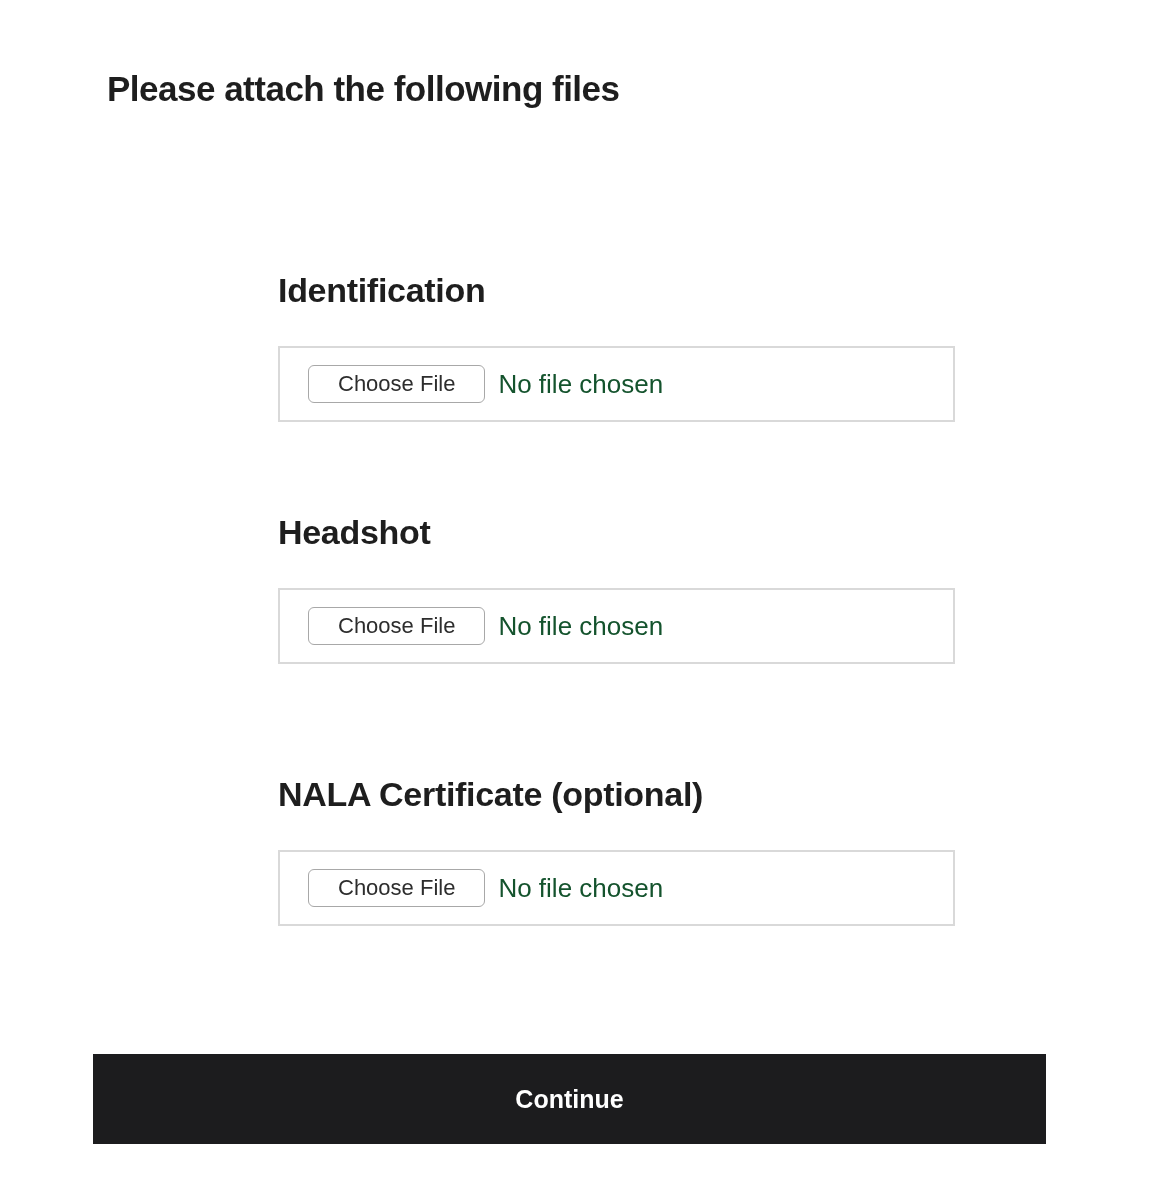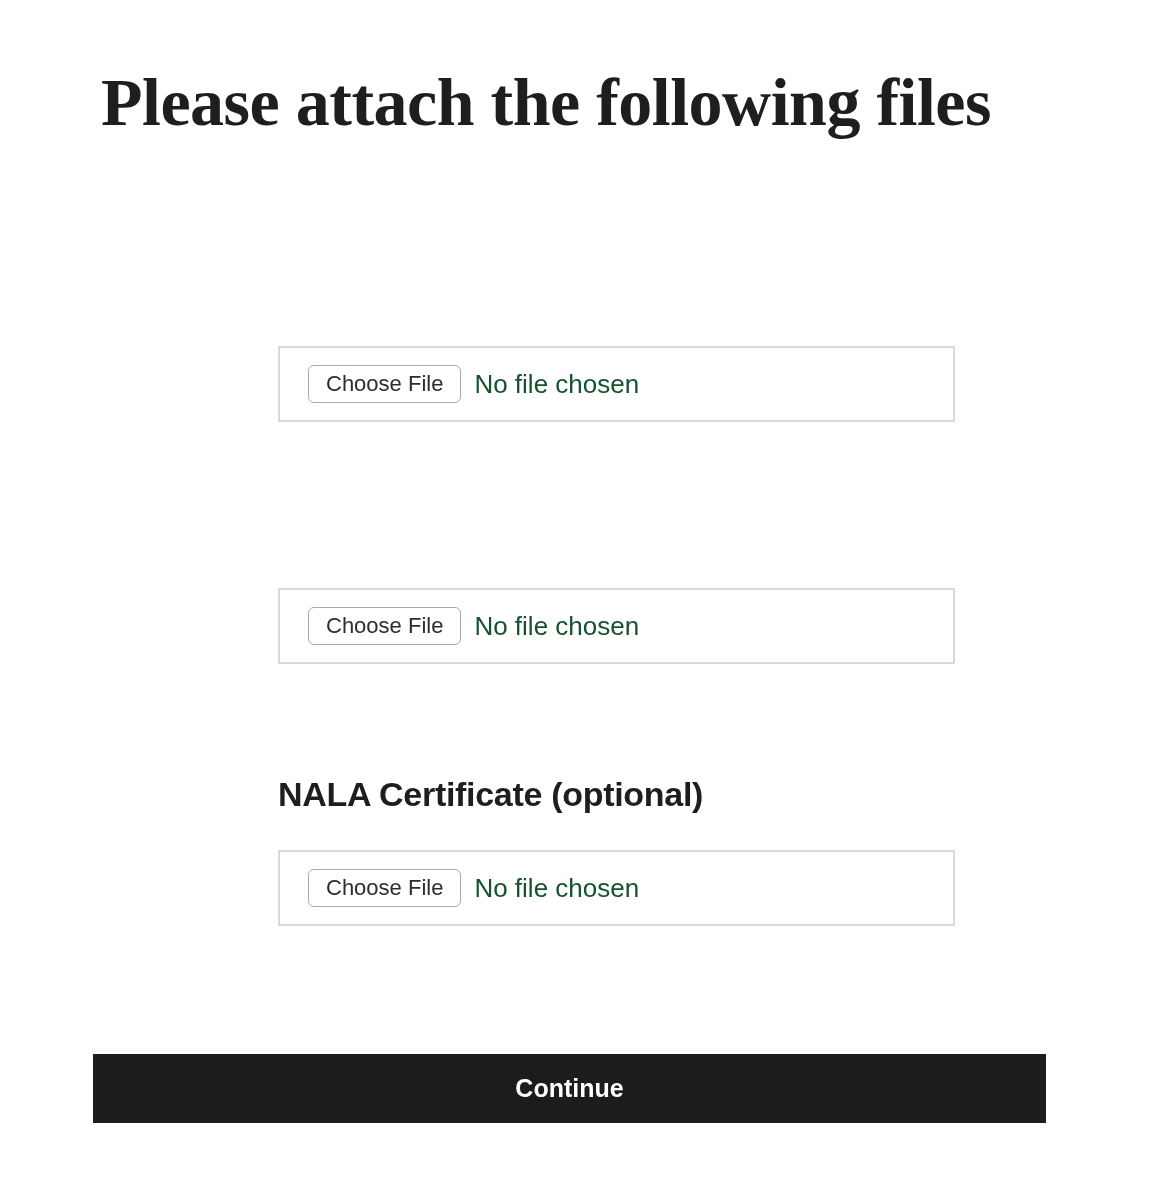--- a/index.html
+++ b/index.html
@@ -12,28 +12,27 @@
     width: 1152px;
     height: 1178px;
     background: #ffffff;
     font-family: "Liberation Sans", "DejaVu Sans", sans-serif;
     overflow: hidden;
   }
   .page-title {
     position: absolute;
     left: 93px;
     top: 54px;
-    margin: 8px;
-    font-size: 68px;
+    margin: 14px;
+    font-size: 35px;
     line-height: 1.2;
     font-weight: 700;
     letter-spacing: -0.5px;
     color: #1e1e1e;
     white-space: nowrap;
-    font-family: Liberation Serif, serif;
   }
   .upload-section {
     position: absolute;
     left: 278px;
     width: 677px;
     height: 160px;
   }
   .section-1 { top: 270px; }
   .section-2 { top: 512px; }
   .section-3 { top: 750px; margin-top: 24px; }
@@ -54,21 +53,21 @@
     height: 76px;
     box-sizing: border-box;
     border: 2px solid #d9d9d9;
     background: #ffffff;
     display: flex;
     align-items: center;
     padding-left: 28px;
   }
   .choose-file-btn {
     height: 38px;
-    padding: 0 17px;
+    padding: 0 29px;
     font-family: "Liberation Sans", "DejaVu Sans", sans-serif;
     font-size: 22px;
     line-height: 34px;
     color: #2d2d2d;
     background: #ffffff;
     border: 1.5px solid #a8a8a8;
     border-radius: 6px;
     cursor: pointer;
     white-space: nowrap;
   }
@@ -76,46 +75,48 @@
     margin-left: 13px;
     font-size: 26px;
     color: #14532d;
     white-space: nowrap;
   }
   .continue-btn {
     position: absolute;
     left: 93px;
     top: 1054px;
     width: 953px;
-    height: 69px;
+    height: 90px;
     border: none;
     background: #1c1c1e;
     color: #ffffff;
     font-family: "Liberation Sans", "DejaVu Sans", sans-serif;
     font-size: 25px;
     font-weight: 700;
     text-align: center;
     cursor: pointer;
   }
 </style>
 </head>
 <body>
 
 <div class="page">
 
   <h1 class="page-title">Please attach the following files</h1>
 
   <section class="upload-section section-1">
+    <h2 class="upload-label">Identification</h2>
     <div class="filebox">
       <button class="choose-file-btn">Choose File</button>
       <span class="file-status">No file chosen</span>
     </div>
   </section>
 
   <section class="upload-section section-2">
+    <h2 class="upload-label">Headshot</h2>
     <div class="filebox">
       <button class="choose-file-btn">Choose File</button>
       <span class="file-status">No file chosen</span>
     </div>
   </section>
 
   <section class="upload-section section-3">
     <h2 class="upload-label">NALA Certificate (optional)</h2>
     <div class="filebox">
       <button class="choose-file-btn">Choose File</button>

